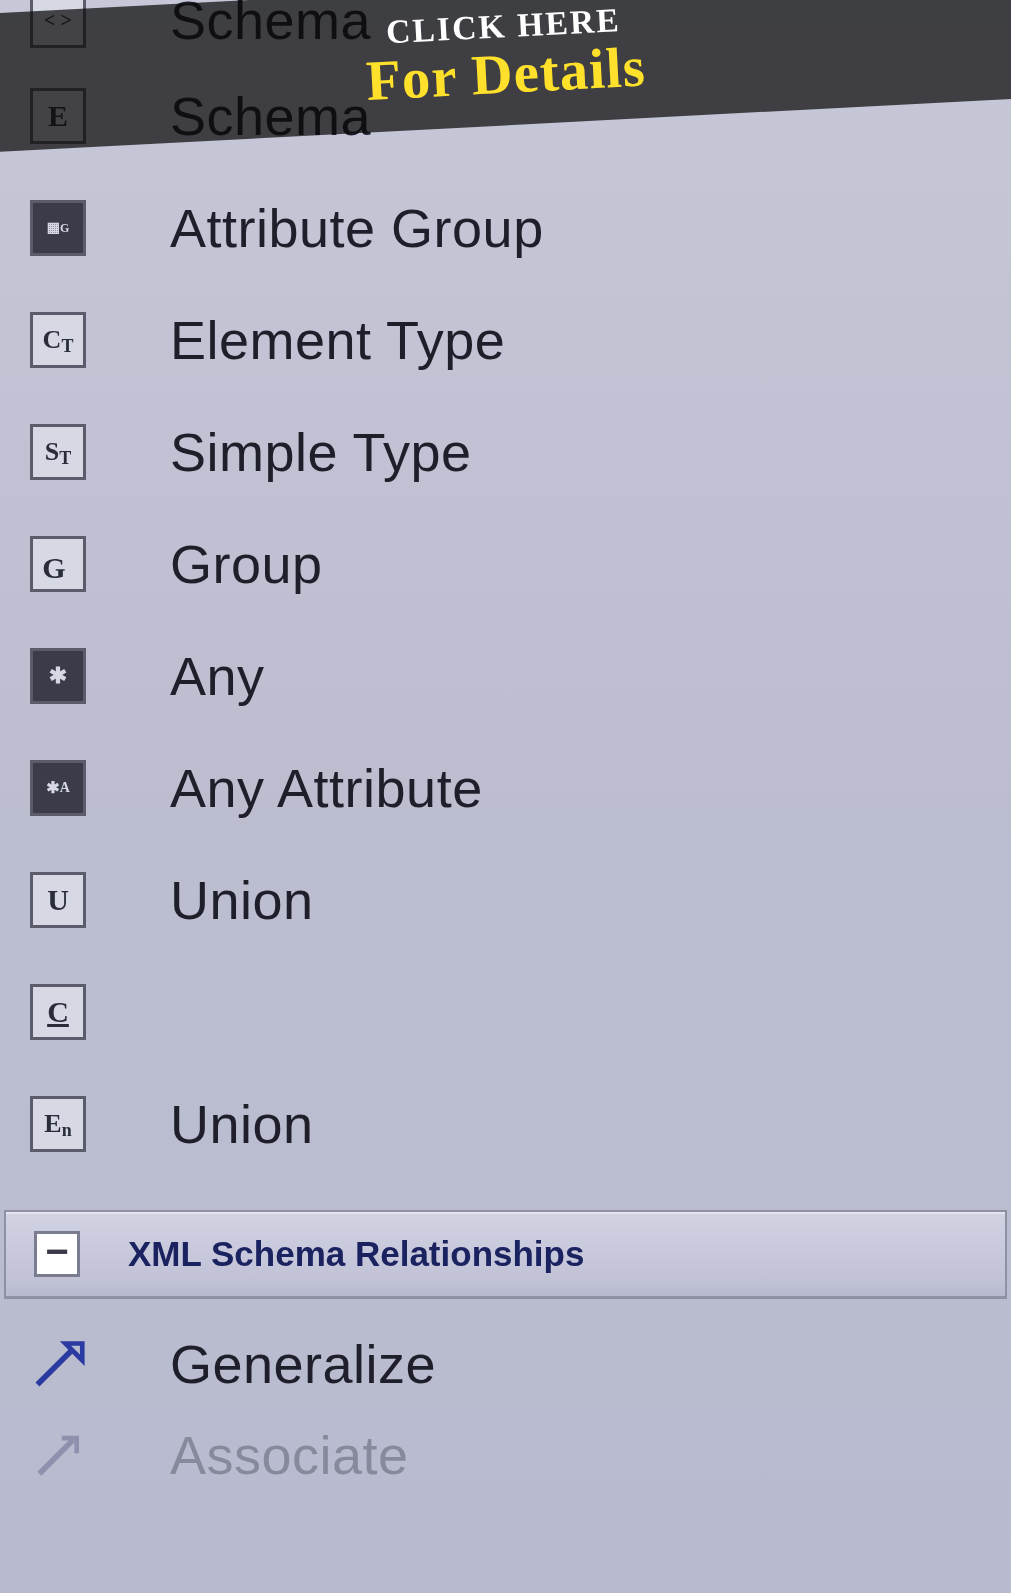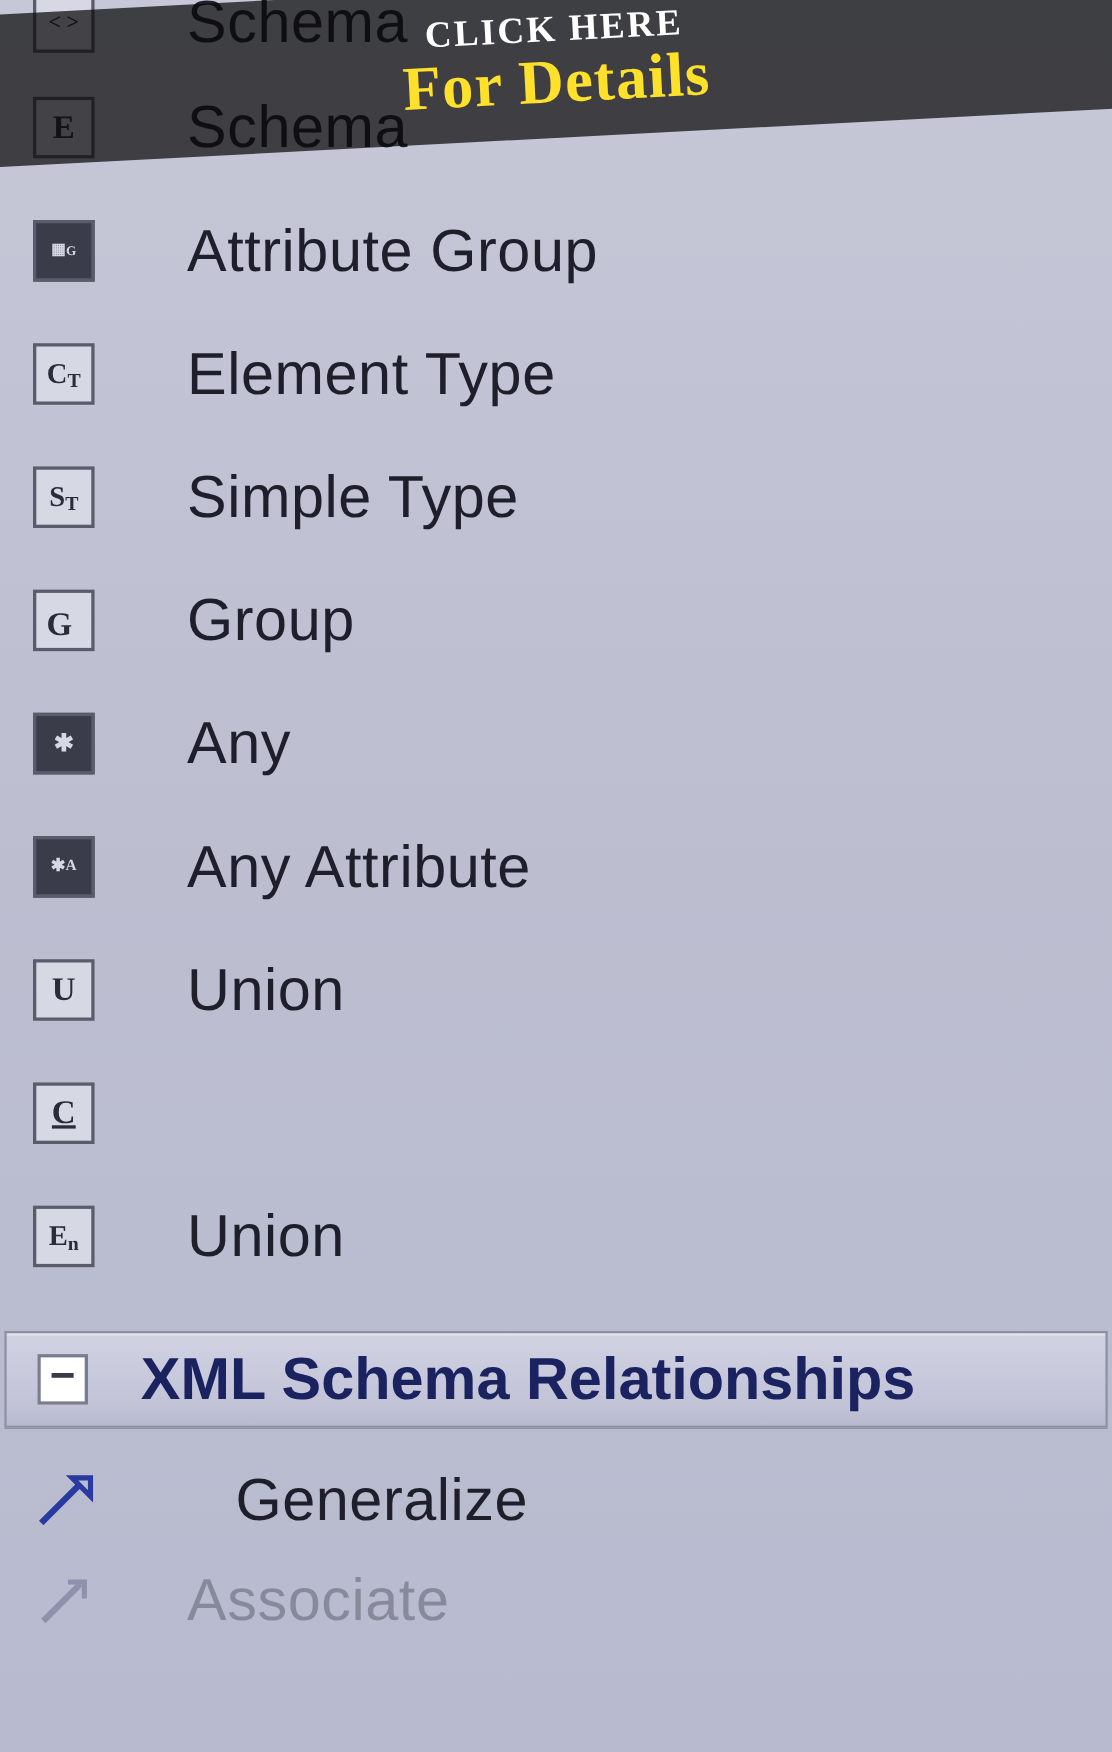--- a/index.html
+++ b/index.html
@@ -66,21 +66,21 @@
     background:#fff;
     border:3px solid #7a7c90;
     display:flex;align-items:center;justify-content:center;
     margin-right:48px;
     flex:0 0 46px;
   }
   .toggle span{
     font-size:40px;line-height:0;color:#3a3a4a;font-weight:bold;position:relative;top:-3px;
   }
   .cat-label{
-    font-size:54px;
+    font-size:35px;
     font-weight:600;
     color:#1a2260;
     font-family:"Segoe UI","Myriad Pro",Arial,sans-serif;
   }
   
   .overlay{
     position:absolute;
     top:0;left:0;right:0;
     height:132px;
     background:rgba(10,10,10,0.72);
@@ -207,21 +207,21 @@
 
   <div class="cat-wrap">
     <div class="cat-bar">
       <div class="toggle">
           <span>−</span>
         </div>
       <span class="cat-label">XML Schema Relationships</span>
     </div>
   </div>
 
-  <div class="item" style="margin-top:10px;gap:44px;">
+  <div class="item" style="margin-top:10px;">
     <div class="icon-box">
       <div class="arrow1">
         <svg viewBox="0 0 60 60">
             <line x1="8" y1="52" x2="44" y2="16" stroke="#2a3aa0" stroke-width="6"></line>
             <polygon points="38,8 56,8 56,26" fill="none" stroke="#2a3aa0" stroke-width="5"></polygon>
           </svg>
       </div>
     </div>
     <span class="label">Generalize</span>
   </div>

